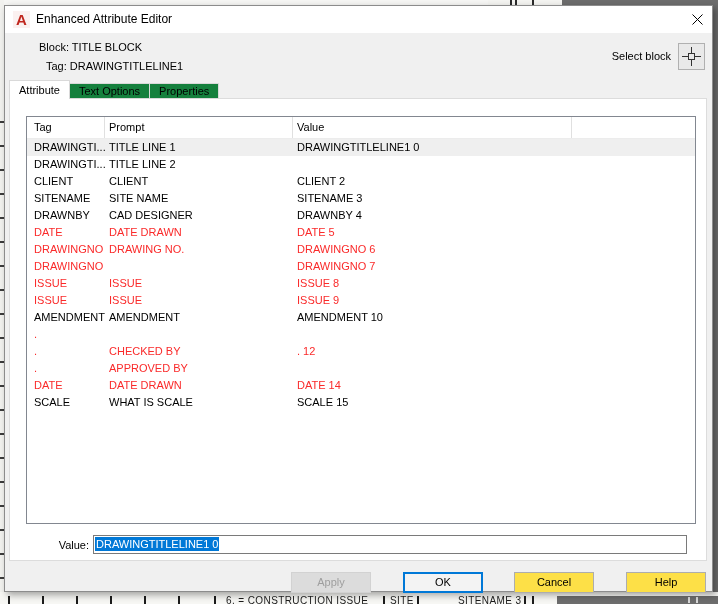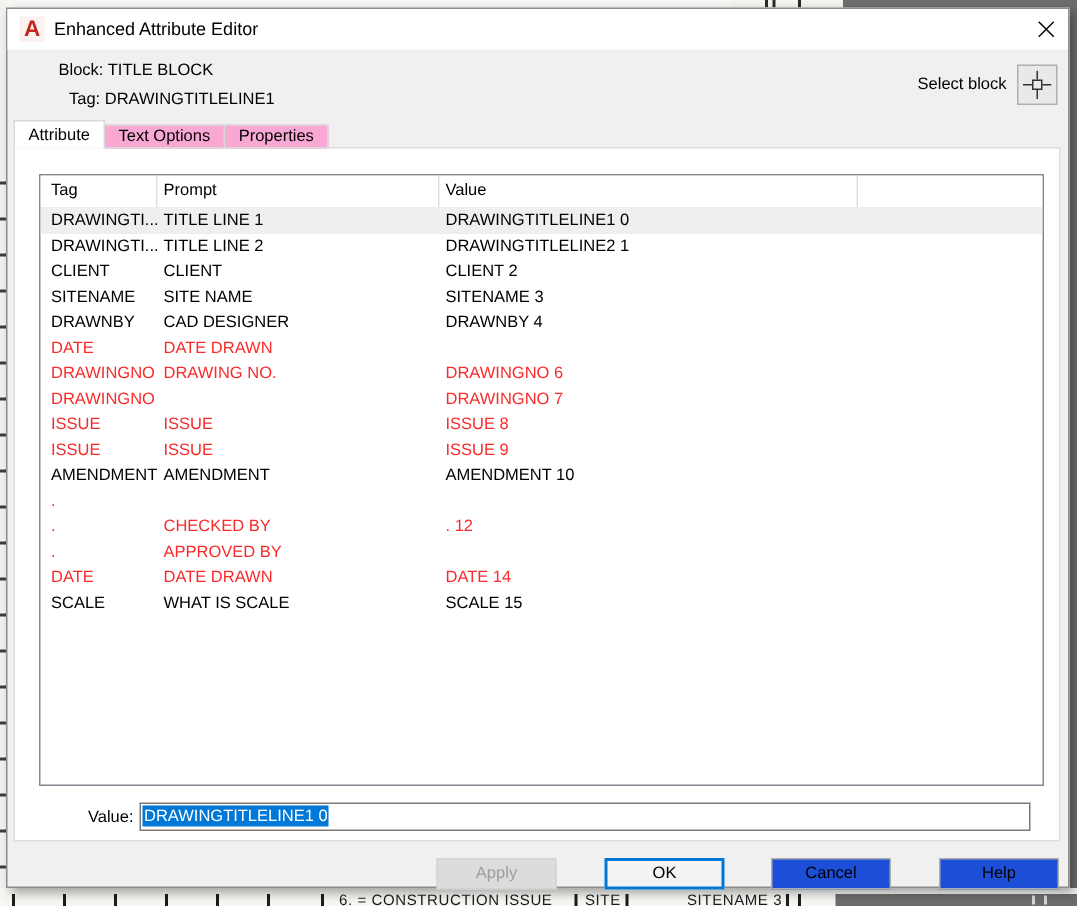--- a/index.html
+++ b/index.html
@@ -42,21 +42,21 @@
   .select-block-label{position:absolute;font-size:11px;color:#000;right:41px;top:44px;}
   .select-block-btn{
     position:absolute;left:673px;top:37px;width:27px;height:27px;
     background:#e9e9e9;border:1px solid #b0b0b0;display:flex;align-items:center;justify-content:center;
   }
 
   
   .tabs{position:absolute;left:4px;top:74px;height:19px;display:flex;align-items:flex-end;z-index:3;}
   .tab{
     height:16px;line-height:15px;padding:0 9px;font-size:11px;color:#000;
-    background:#f9a8d4;border:1px solid #d9d9d9;border-left:none;
+    background:#15803d;border:1px solid #d9d9d9;border-left:none;
   }
   .tab:first-child{border-left:1px solid #d9d9d9;}
   .tab.active{
     height:19px;line-height:18px;background:#ffffff;border:1px solid #d9d9d9;border-bottom:none;
     position:relative;z-index:4;
   }
   .tab-panel{
     position:absolute;left:4px;top:92px;width:698px;height:463px;
     background:#ffffff;border:1px solid #dcdcdc;z-index:2;
   }
@@ -90,21 +90,21 @@
     position:absolute;left:88px;top:529px;width:594px;height:19px;
     background:#ffffff;border:1px solid #7a7a7a;z-index:6;
     font-size:11px;line-height:17px;padding-left:1px;overflow:hidden;white-space:nowrap;
   }
   .value-input .sel{background:var(--accent,#0078d7);color:#ffffff;padding:1px 1px;}
 
   
   .btn{
     position:absolute;top:566px;width:80px;height:21px;z-index:6;
     font-family:"Liberation Sans",sans-serif;font-size:11px;text-align:center;line-height:19px;
-    background:#1d4ed8;border:1px solid #adadad;color:#000;padding:0;
+    background:#fde047;border:1px solid #adadad;color:#000;padding:0;
   }
   .btn.apply{left:286px;background:#dcdcdc;border-color:#d2d2d2;color:#9e9e9e;}
   .btn.ok{left:398px;background:#f3f3f3;border:2px solid var(--accent,#0078d7);line-height:17px;}
   .btn.cancel{left:509px;}
   .btn.help{left:621px;}
 </style>
 </head>
 <body>
 
 <div class="screen">
@@ -210,40 +210,40 @@
       </div>
       <div id="tbody">
           <div class="trow selected">
             <span class="c1">DRAWINGTI...</span>
             <span class="c2">TITLE LINE 1</span>
             <span class="c3">DRAWINGTITLELINE1 0</span>
           </div>
           <div class="trow">
             <span class="c1">DRAWINGTI...</span>
             <span class="c2">TITLE LINE 2</span>
-            <span class="c3">DRAWINGTITLELINE2 1</span>
           </div>
           <div class="trow">
             <span class="c1">CLIENT</span>
             <span class="c2">CLIENT</span>
             <span class="c3">CLIENT 2</span>
           </div>
           <div class="trow">
             <span class="c1">SITENAME</span>
             <span class="c2">SITE NAME</span>
             <span class="c3">SITENAME 3</span>
           </div>
           <div class="trow">
             <span class="c1">DRAWNBY</span>
             <span class="c2">CAD DESIGNER</span>
             <span class="c3">DRAWNBY 4</span>
           </div>
           <div class="trow red">
             <span class="c1">DATE</span>
             <span class="c2">DATE DRAWN</span>
+            <span class="c3">DATE 5</span>
           </div>
           <div class="trow red">
             <span class="c1">DRAWINGNO</span>
             <span class="c2">DRAWING NO.</span>
             <span class="c3">DRAWINGNO 6</span>
           </div>
           <div class="trow red">
             <span class="c1">DRAWINGNO</span>
             <span class="c2"></span>
             <span class="c3">DRAWINGNO 7</span>

